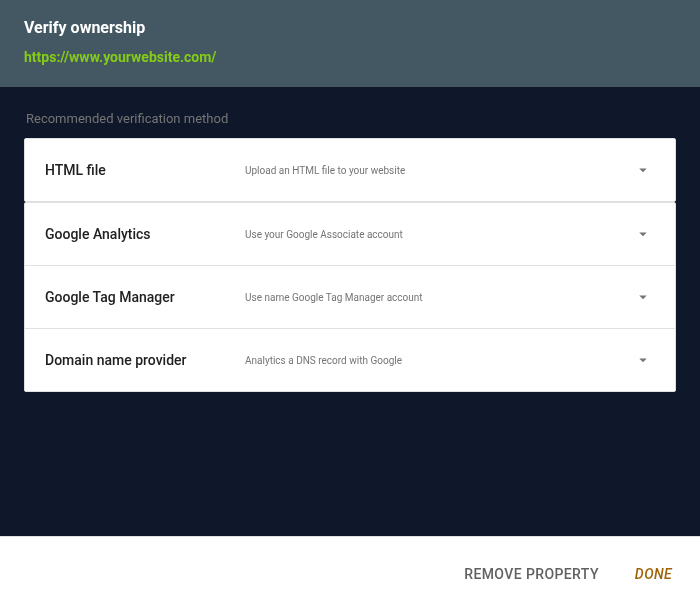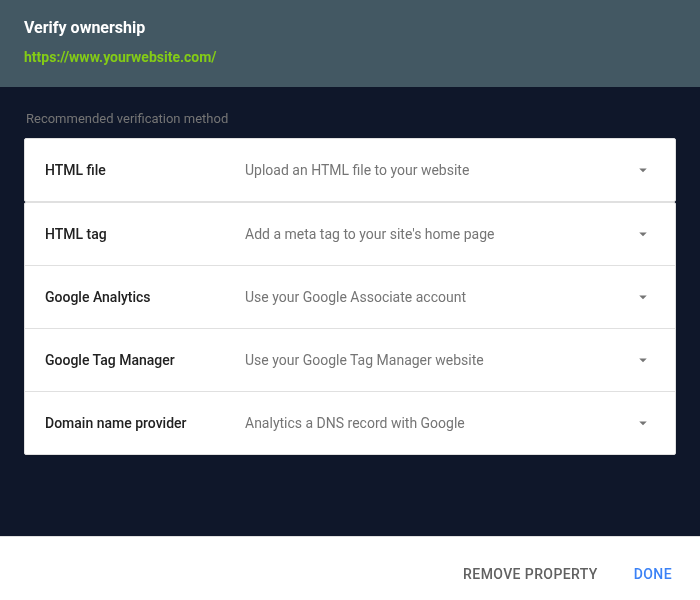--- a/index.html
+++ b/index.html
@@ -59,21 +59,21 @@
       border-bottom: none;
     }
     .method-title {
       flex: 0 0 200px;
       font-size: 14px;
       font-weight: 500;
       color: #212121;
     }
     .method-desc {
       flex: 1;
-      font-size: 14px;
+      font-size: 10px;
       color: #757575;
     }
     .chevron {
       flex: 0 0 24px;
       display: flex;
       align-items: center;
       justify-content: center;
       color: #757575;
     }
     .chevron svg {
@@ -96,21 +96,22 @@
       font-size: 14px;
       font-weight: 500;
       color: #616161;
       cursor: pointer;
       letter-spacing: 0.4px;
       font-family: inherit;
       padding: 6px 4px;
       margin-top: 11px;
     }
     .footer button.done {
-      color: #3b82f6;
+      color: #a16207;
+      font-style: italic;
     }
   </style>
 </head>
 <body>
 
 <div class="header">
   <h1>Verify ownership</h1>
   <div class="url">https://www.yourwebsite.com/</div>
 </div>
 
@@ -126,40 +127,31 @@
         <svg viewBox="0 0 24 24">
             <path d="M7 10l5 5 5-5z"></path>
           </svg>
       </div>
     </div>
   </div>
 
 
   <div class="card">
     <div class="method-row">
-      <div class="method-title">HTML tag</div>
-      <div class="method-desc">Add a meta tag to your site's home page</div>
-      <div class="chevron">
-        <svg viewBox="0 0 24 24">
-            <path d="M7 10l5 5 5-5z"></path>
-          </svg>
-      </div>
-    </div>
-    <div class="method-row">
       <div class="method-title">Google Analytics</div>
       <div class="method-desc">Use your Google Associate account</div>
       <div class="chevron">
         <svg viewBox="0 0 24 24">
             <path d="M7 10l5 5 5-5z"></path>
           </svg>
       </div>
     </div>
     <div class="method-row">
       <div class="method-title">Google Tag Manager</div>
-      <div class="method-desc">Use your Google Tag Manager website</div>
+      <div class="method-desc">Use name Google Tag Manager account</div>
       <div class="chevron">
         <svg viewBox="0 0 24 24">
             <path d="M7 10l5 5 5-5z"></path>
           </svg>
       </div>
     </div>
     <div class="method-row">
       <div class="method-title">Domain name provider</div>
       <div class="method-desc">Analytics a DNS record with Google</div>
       <div class="chevron">

